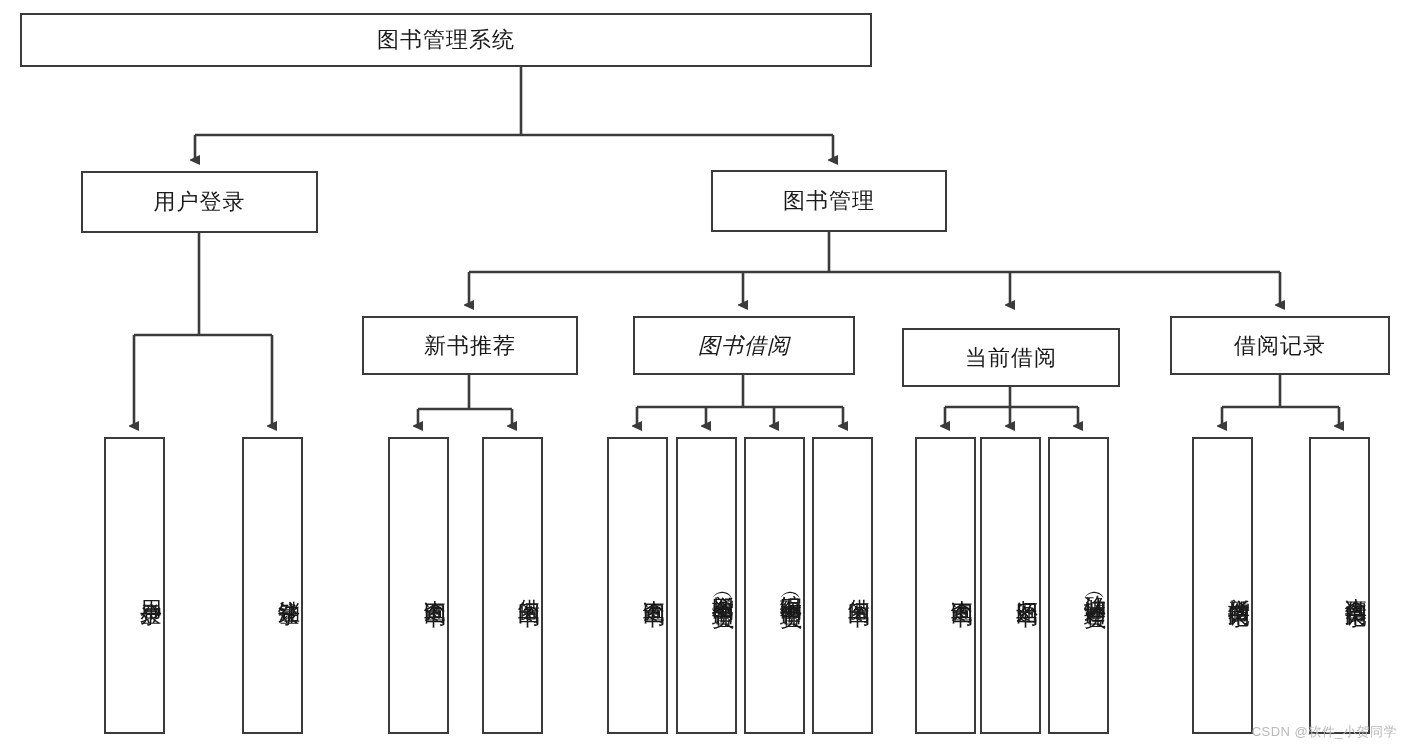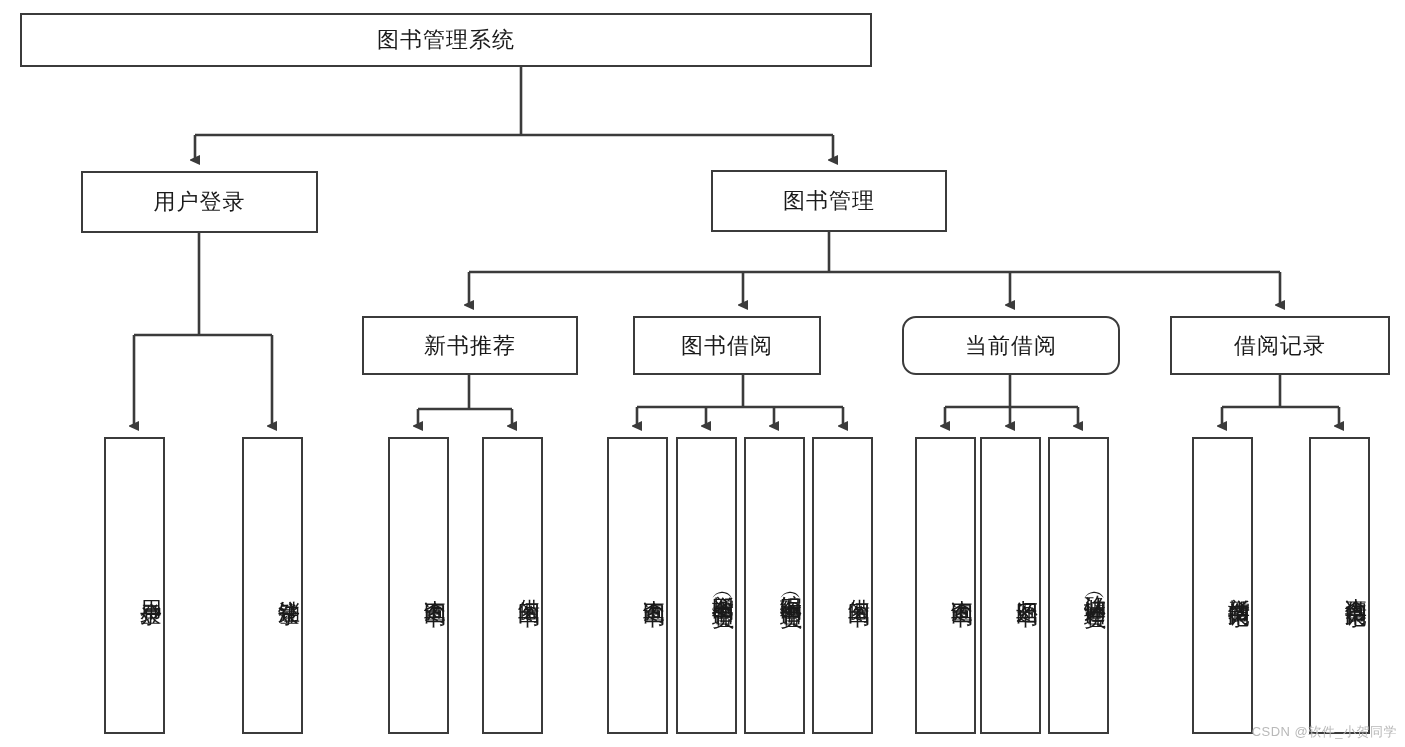--- a/index.html
+++ b/index.html
@@ -125,24 +125,24 @@
   <div class="node horiz" style="left:81px;top:171px;width:237px;height:62px;">
     <span>用户登录</span>
   </div>
   <div class="node horiz" style="left:711px;top:170px;width:236px;height:62px;">
     <span>图书管理</span>
   </div>
 
   <div class="node horiz" style="left:362px;top:316px;width:216px;height:59px;">
     <span>新书推荐</span>
   </div>
-  <div class="node horiz" style="left:633px;top:316px;width:188px;height:59px;">
+  <div class="node horiz" style="left:633px;top:316px;width:222px;height:59px;font-style:italic;">
     <span>图书借阅</span>
   </div>
-  <div class="node horiz" style="left:902px;top:316px;width:218px;height:59px;border-radius:14px;">
+  <div class="node horiz" style="left:902px;top:328px;width:218px;height:59px;">
     <span>当前借阅</span>
   </div>
   <div class="node horiz" style="left:1170px;top:316px;width:220px;height:59px;">
     <span>借阅记录</span>
   </div>
 
   <div class="node vert" style="left:104px;top:437px;width:61px;height:297px;">
     <span class="vlabel">用户登录</span>
   </div>
   <div class="node vert" style="left:242px;top:437px;width:61px;height:297px;">

